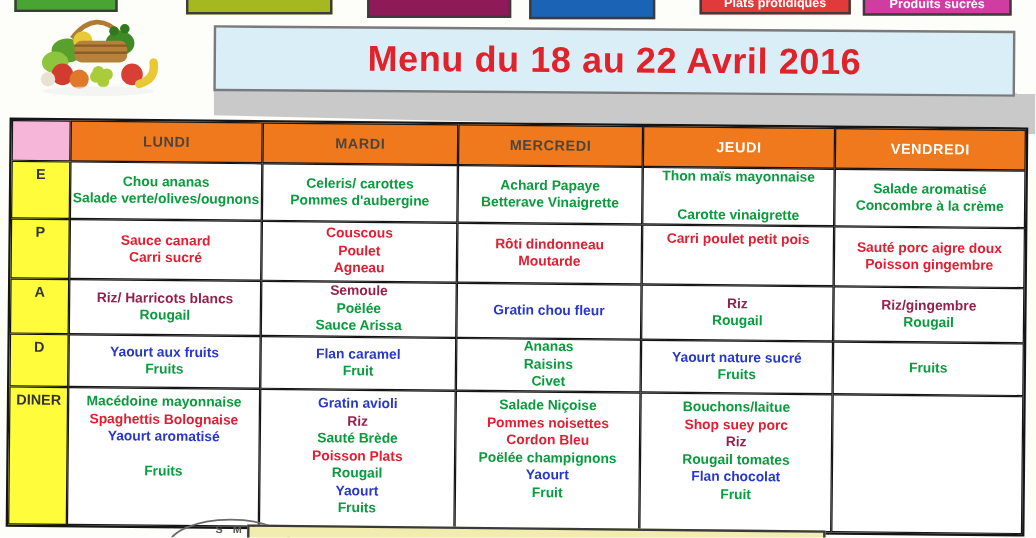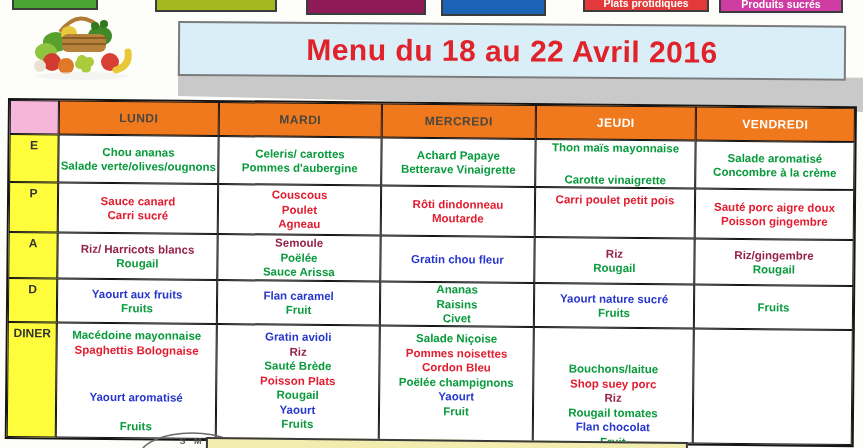--- a/index.html
+++ b/index.html
@@ -205,21 +205,21 @@
       <span style="color: rgb(40, 55, 203);">Yaourt nature sucré</span>
       <span style="color: rgb(10, 155, 61);">Fruits</span>
     </div>
     <div class="cell menu-cell">
       <span style="color: rgb(10, 155, 61);">Fruits</span>
     </div>
     <div class="cell row-label">DINER</div>
     <div class="cell menu-cell vtop">
       <span style="color: rgb(10, 155, 61);">Macédoine mayonnaise</span>
       <span style="color: rgb(226, 29, 48);">Spaghettis Bolognaise</span>
-      <span style="color: rgb(40, 55, 203); margin-top: 33px;">Yaourt aromatisé</span>
+      <span style="color: rgb(40, 55, 203);">Yaourt aromatisé</span>
       <span style="color: rgb(10, 155, 61);">&nbsp;</span>
       <span style="color: rgb(10, 155, 61);">Fruits</span>
     </div>
     <div class="cell menu-cell vtop">
       <span style="color: rgb(40, 55, 203);">Gratin avioli</span>
       <span style="color: rgb(148, 33, 73);">Riz</span>
       <span style="color: rgb(10, 155, 61);">Sauté Brède</span>
       <span style="color: rgb(226, 29, 48);">Poisson Plats</span>
       <span style="color: rgb(10, 155, 61);">Rougail</span>
       <span style="color: rgb(40, 55, 203);">Yaourt</span>
@@ -227,21 +227,21 @@
     </div>
     <div class="cell menu-cell vtop">
       <span style="color: rgb(10, 155, 61);">Salade Niçoise</span>
       <span style="color: rgb(226, 29, 48);">Pommes noisettes</span>
       <span style="color: rgb(226, 29, 48);">Cordon Bleu</span>
       <span style="color: rgb(10, 155, 61);">Poëlée champignons</span>
       <span style="color: rgb(40, 55, 203);">Yaourt</span>
       <span style="color: rgb(10, 155, 61);">Fruit</span>
     </div>
     <div class="cell menu-cell vtop">
-      <span style="color: rgb(10, 155, 61); margin-top: 29px;">Bouchons/laitue</span>
+      <span style="color: rgb(10, 155, 61);">Bouchons/laitue</span>
       <span style="color: rgb(226, 29, 48);">Shop suey porc</span>
       <span style="color: rgb(148, 33, 73);">Riz</span>
       <span style="color: rgb(10, 155, 61);">Rougail tomates</span>
       <span style="color: rgb(40, 55, 203);">Flan chocolat</span>
       <span style="color: rgb(10, 155, 61);">Fruit</span>
     </div>
     <div class="cell menu-cell"></div>
   </div>
 
 <svg class="stamp" width="112" height="18" viewBox="0 0 112 18">

